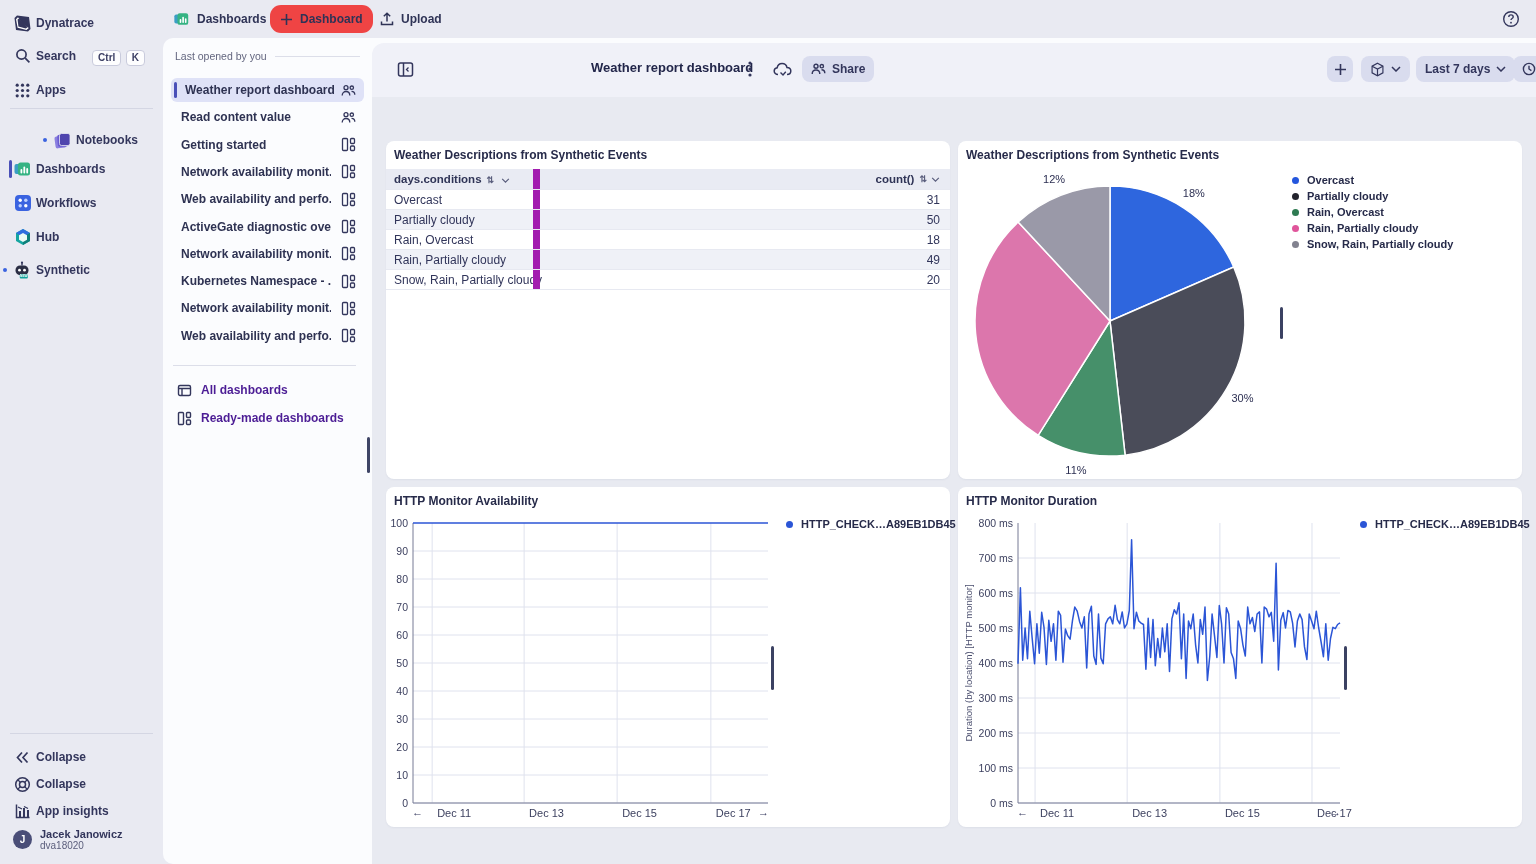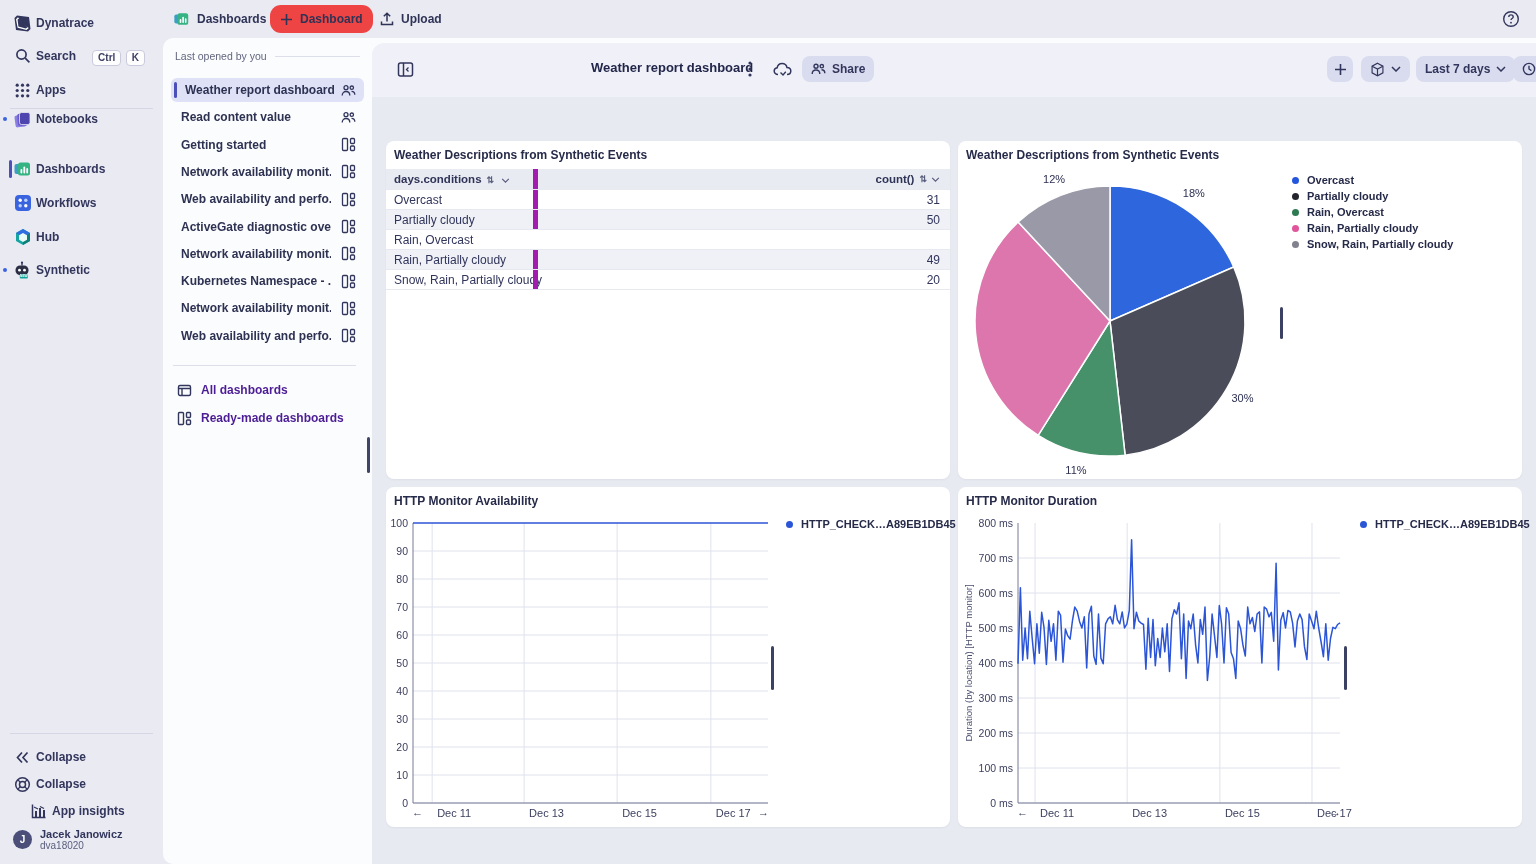--- a/index.html
+++ b/index.html
@@ -54,21 +54,21 @@
   #dash-title { position:absolute; left:219px; top:17px; font-size:13px; font-weight:700; color:#22264a; cursor:text; }
 
   
   .tile { position:absolute; background:#fff; border-radius:8px; box-shadow:0 1px 2px rgba(25,30,70,0.05); }
   .tile-title { position:absolute; left:8px; top:7px; font-size:12px; font-weight:700; color:#272b4a; }
 
   
   #tbl { position:absolute; left:0; top:28px; width:564px; font-size:12px; color:#31355a; }
   .trow { display:flex; height:20px; align-items:center; border-bottom:1px solid #e7e9f1; }
   .trow .c1 { width:147px; padding-left:8px; white-space:nowrap; }
-  .trow .c2 { flex:1; text-align:right; padding-right:10px; border-left:5px solid #a21caf; height:100%; display:flex; align-items:center; justify-content:flex-end; }
+  .trow .c2 { flex:1; text-align:right; padding-right:10px; border-left:7px solid #a21caf; height:100%; display:flex; align-items:center; justify-content:flex-end; }
   .trow.head { background:#e9ebf3; height:21px; font-weight:600; color:#2f3456; font-size:11.5px; cursor:pointer; }
   .trow.alt { background:#eff1f7; }
   .sort-g { font-size:9px; color:#595d7c; margin-left:5px; }
   .chev-g { margin-left:4px; }
 
   .legend-item { display:flex; align-items:center; gap:8px; height:16px; }
   .legend-item .dot { width:7px; height:7px; border-radius:50%; }
   .legend-item span { font-size:11px; font-weight:600; color:#262a49; white-space:nowrap; }
   .resize-handle { position:absolute; width:3px; border-radius:2px; background:#3b4162; cursor:col-resize; }
 
@@ -118,21 +118,21 @@
             <circle cx="2.2" cy="12.8" r="1.6"></circle>
             <circle cx="7.5" cy="12.8" r="1.6"></circle>
             <circle cx="12.8" cy="12.8" r="1.6"></circle>
           </svg>
       </span>
       <span class="rlb">Apps</span>
     </div>
 
     <div class="rail-div" style="top:108px;"></div>
 
-    <div class="rail-row" style="top:107px;">
+    <div class="rail-row" style="top:128px;margin-left:40px;">
       <span class="dot-new"></span>
       <span class="ric">
         <svg width="19" height="19" viewBox="0 0 19 19">
             <rect x="2" y="5" width="11" height="12" rx="2" fill="#8a7fe0" transform="rotate(-8 7 11)"></rect>
             <rect x="4.5" y="3.5" width="11" height="12" rx="2" fill="#6a5cd0" transform="rotate(-4 10 9)"></rect>
             <rect x="6.5" y="2.5" width="10.5" height="12" rx="2" fill="#4f45ae" stroke="#e9eaf2" stroke-width="0.8"></rect>
           </svg>
       </span>
       <span class="rlb">Notebooks</span>
     </div>
@@ -208,21 +208,21 @@
       <span class="ric">
         <svg width="17" height="17" viewBox="0 0 17 17" fill="none" stroke="#33365c" stroke-width="1.5">
             <circle cx="8.5" cy="8.5" r="6.8"></circle>
             <circle cx="8.5" cy="8.5" r="3"></circle>
             <path d="M4 4 L6.4 6.4 M13 4 L10.6 6.4 M4 13 L6.4 10.6 M13 13 L10.6 10.6" stroke-width="1.3"></path>
           </svg>
       </span>
       <span class="rlb">Collapse</span>
     </div>
 
-    <div class="rail-row" style="top:799px;margin-left:16px;">
+    <div class="rail-row" style="top:799px;">
       <span class="ric">
         <svg width="16" height="16" viewBox="0 0 16 16" fill="none" stroke="#33365c" stroke-width="1.5">
             <path d="M1.5 1.5 L1.5 14.5 L14.5 14.5"></path>
             <rect x="4" y="8" width="2" height="6.5" fill="#33365c" stroke="none"></rect>
             <rect x="8" y="5" width="2" height="9.5" fill="#33365c" stroke="none"></rect>
             <rect x="12" y="7" width="2" height="7.5" fill="#33365c" stroke="none"></rect>
             <path d="M3 4 L7 6 M9 3.5 L13 5.5" stroke-width="1.2"></path>
           </svg>
       </span>
       <span class="rlb">App insights</span>
@@ -471,20 +471,21 @@
           <div class="trow">
               <span class="c1">Overcast</span>
               <span class="c2">31</span>
             </div>
           <div class="trow alt">
               <span class="c1">Partially cloudy</span>
               <span class="c2">50</span>
             </div>
           <div class="trow">
               <span class="c1">Rain, Overcast</span>
+              <span class="c2">18</span>
             </div>
           <div class="trow alt">
               <span class="c1">Rain, Partially cloudy</span>
               <span class="c2">49</span>
             </div>
           <div class="trow">
               <span class="c1">Snow, Rain, Partially cloudy</span>
               <span class="c2">20</span>
             </div>
         </div>

